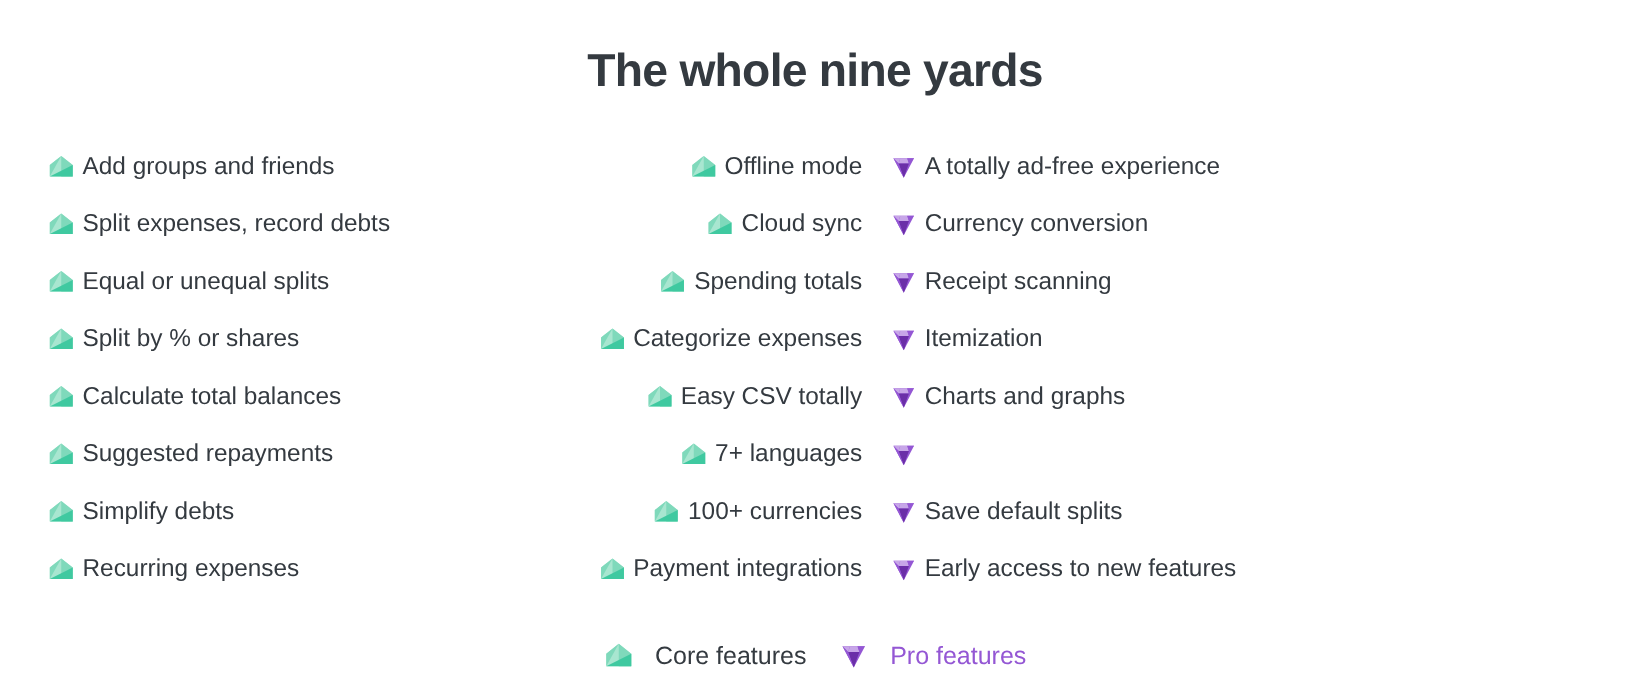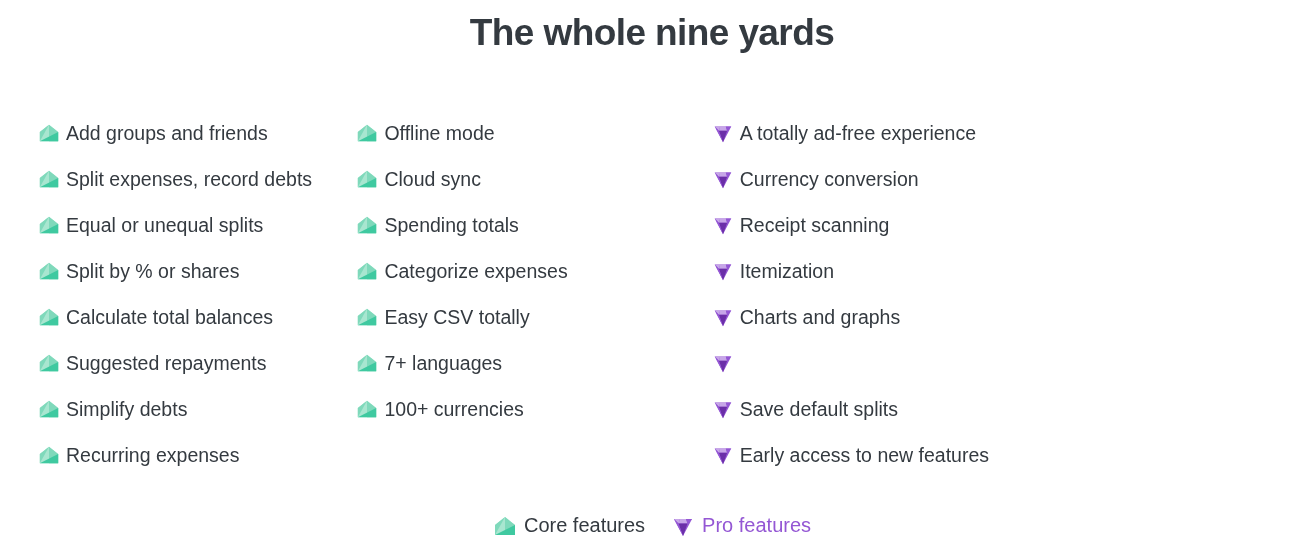--- a/index.html
+++ b/index.html
@@ -14,21 +14,21 @@
     height: 558px;
     font-family: "Liberation Sans", "DejaVu Sans", sans-serif;
     color: #343a40;
     overflow: hidden;
     position: relative;
   }
 
   
   .page-title {
     margin: 0;
-    padding-top: 10px;
+    padding-top: 34px;
     text-align: center;
     font-size: 37px;
     line-height: 46px;
     font-weight: bold;
     letter-spacing: -0.6px;
     color: #343a40;
   }
 
   
   .columns {
@@ -37,21 +37,21 @@
     left: 0;
     width: 1060px;
     display: flex;
     align-items: flex-start;
   }
   .feature-column {
     display: flex;
     flex-direction: column;
   }
   .col-1 { width: 410px; padding-left: 38px; }
-  .col-2 { width: 412px; padding-left: 10px; }
+  .col-2 { width: 412px; padding-left: 10px; align-items: flex-end; }
   .col-3 { width: 442px; padding-left: 22px; }
 
   .feature-item {
     height: 46px;
     display: flex;
     align-items: center;
     gap: 6px;
   }
   .feature-label {
     font-size: 19.5px;
@@ -79,22 +79,22 @@
     left: 0;
     top: 512px;
     width: 1304px;
     display: flex;
     justify-content: center;
     align-items: center;
     gap: 26px;
   }
   .legend-entry {
     display: flex;
-    align-items: flex-end;
-    gap: 7px;
+    align-items: flex-start;
+    gap: 17px;
   }
   .legend-label {
     font-size: 20px;
     line-height: 26px;
   }
   .legend-core .legend-label { color: #343a40; }
   .legend-pro  .legend-label { color: #9457d4; }
 </style>
 </head>
 <body>
@@ -233,20 +233,29 @@
         <span class="feature-label">7+ languages</span>
       </div>
       <div class="feature-item">
         <svg class="gem" viewBox="0 0 24 24" aria-hidden="true">
           <path d="M12 3 L22 11 L22 21 L2 21 L2 11 Z" fill="#a8e6d0"></path>
           <path d="M12 3 L22 11 L22 21 L12 21 Z" fill="#7fd9bb"></path>
           <path d="M2 21 L22 11 L22 21 Z" fill="#3fc9a0"></path>
           <path d="M2 11 L12 3 L2 21 Z" fill="#7fd9bb"></path>
         </svg>
         <span class="feature-label">100+ currencies</span>
+      </div>
+      <div class="feature-item">
+        <svg class="gem" viewBox="0 0 24 24" aria-hidden="true">
+          <path d="M12 3 L22 11 L22 21 L2 21 L2 11 Z" fill="#a8e6d0"></path>
+          <path d="M12 3 L22 11 L22 21 L12 21 Z" fill="#7fd9bb"></path>
+          <path d="M2 21 L22 11 L22 21 Z" fill="#3fc9a0"></path>
+          <path d="M2 11 L12 3 L2 21 Z" fill="#7fd9bb"></path>
+        </svg>
+        <span class="feature-label">Payment integrations</span>
       </div>
     </div>
   <div class="feature-column col-3">
       <div class="feature-item">
         <svg class="gem" viewBox="0 0 24 24" aria-hidden="true">
           <path d="M3 5 L21 5 L12 22 Z" fill="#9457d4"></path>
           <path d="M3 5 L9 5 L7.5 9.5 Z" fill="#c7a6e8"></path>
           <path d="M9 5 L15 5 L16.5 9.5 L7.5 9.5 Z" fill="#c7a6e8"></path>
           <path d="M15 5 L21 5 L16.5 9.5 Z" fill="#9457d4"></path>
           <path d="M7.5 9.5 L16.5 9.5 L12 22 Z" fill="#6b2fa8"></path>

